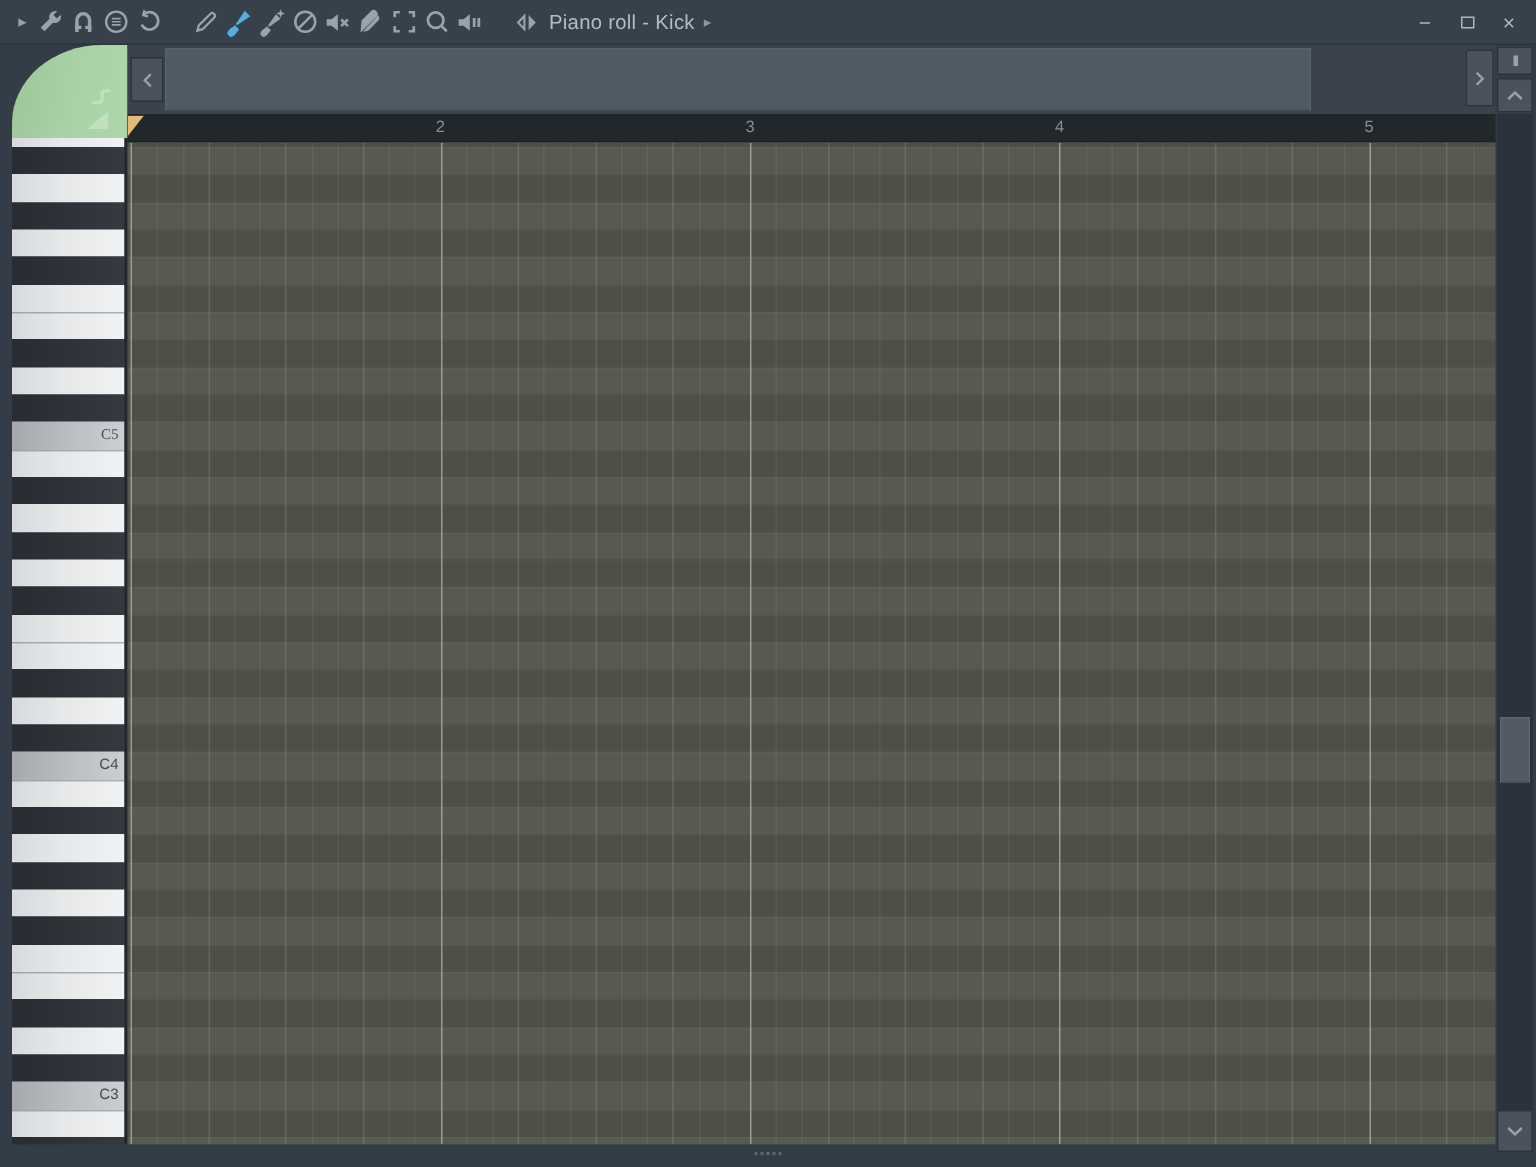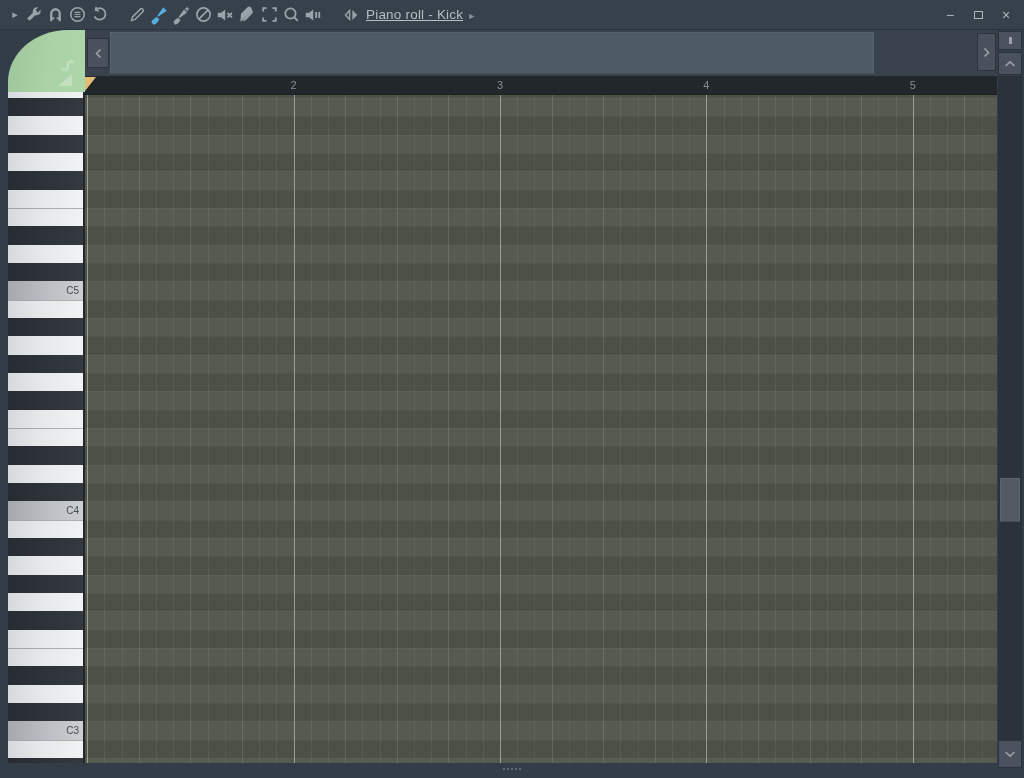--- a/index.html
+++ b/index.html
@@ -7,21 +7,21 @@
   #app{position:relative;width:1024px;height:778px;background:#333d47;overflow:hidden;
        font-family:"Liberation Sans",sans-serif;-webkit-user-select:none;user-select:none;}
 
   
   .titlebar{position:absolute;left:0;top:0;width:1024px;height:30px;background:#37414b;
             border-bottom:1px solid #2b343e;display:flex;align-items:center;}
   .tb-icon{display:inline-flex;align-items:center;justify-content:center;width:22px;height:22px;flex:0 0 auto;}
   .tb-icon svg{display:block;}
   .tb-arrow{color:#97a1a9;font-size:11px;width:14px;margin-left:8px;text-align:center;}
   .tb-gap{width:16px;flex:0 0 auto;}
-  .tb-title{color:#b4bdc4;font-size:13.5px;margin:0 6px 0 4px;letter-spacing:.2px;text-decoration:underline;}
+  .tb-title{color:#b4bdc4;font-size:13.5px;margin:0 6px 0 4px;letter-spacing:.2px;}
   .tb-sub-arrow{color:#8d979f;font-size:10px;margin-top:1px;}
   .win-controls{position:absolute;right:8px;top:0;height:30px;display:flex;align-items:center;gap:8px;}
   .win-btn{width:20px;height:20px;display:flex;align-items:center;justify-content:center;
            color:#aeb7be;font-size:14px;cursor:default;}
   .win-box{width:9px;height:8px;border:1.4px solid #aeb7be;}
 
   
   .corner{position:absolute;left:8px;top:30px;width:77px;height:62px;
           background:linear-gradient(100deg,#9cc69a 0%,#a9d2a6 55%,#aed6ab 100%);
           border-top-left-radius:60px 52px;}
@@ -244,21 +244,21 @@
       <div class="pkey black" style="top: 5.933px;"></div>
       <div class="pkey white" style="top: 24.266px;"></div>
       <div class="pkey black" style="top: 42.599px;"></div>
       <div class="pkey white" style="top: 60.932px;"></div>
       <div class="pkey black" style="top: 79.265px;"></div>
       <div class="pkey white" style="top: 97.598px;"></div>
       <div class="pkey white sep" style="top: 115.931px;"></div>
       <div class="pkey black" style="top: 134.264px;"></div>
       <div class="pkey white" style="top: 152.597px;"></div>
       <div class="pkey black" style="top: 170.93px;"></div>
-      <div class="pkey ckey" style="top: 189.263px;">
+      <div class="pkey ckey" style="top: 189.263px; font-family: Liberation Serif, serif;">
         <span class="klabel">C5</span>
       </div>
       <div class="pkey white sep" style="top: 207.596px;"></div>
       <div class="pkey black" style="top: 225.929px;"></div>
       <div class="pkey white" style="top: 244.262px;"></div>
       <div class="pkey black" style="top: 262.595px;"></div>
       <div class="pkey white" style="top: 280.928px;"></div>
       <div class="pkey black" style="top: 299.261px;"></div>
       <div class="pkey white" style="top: 317.594px;"></div>
       <div class="pkey white sep" style="top: 335.927px;"></div>

